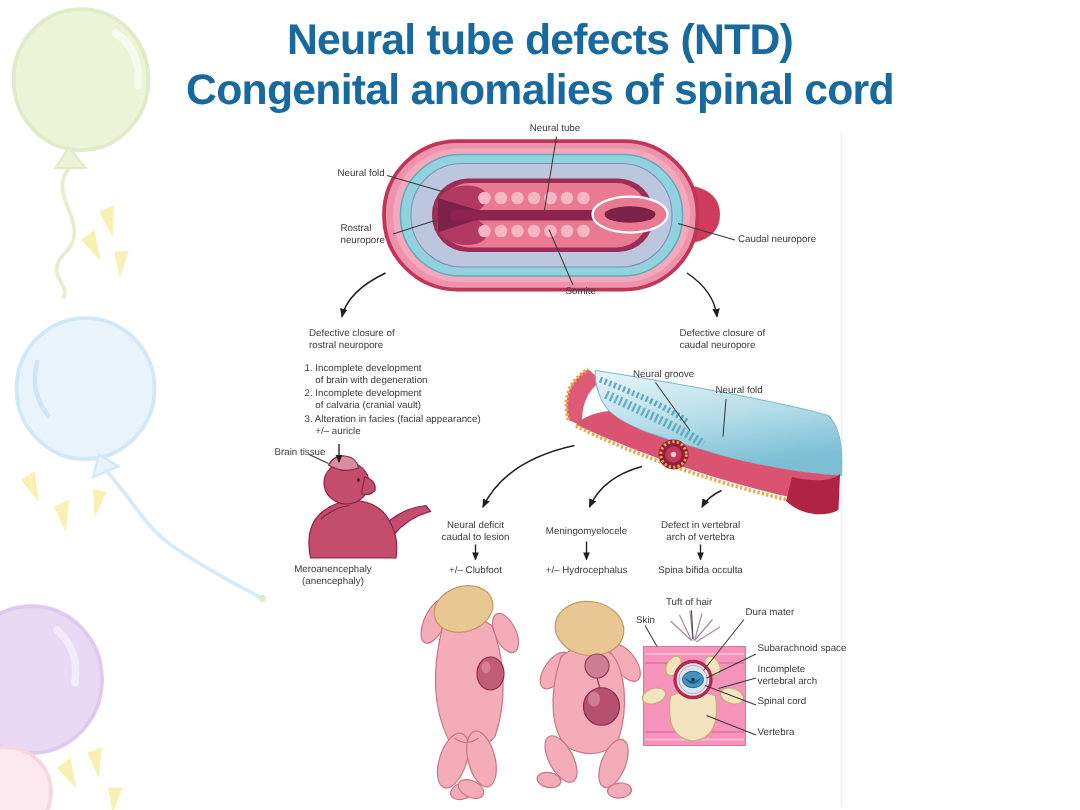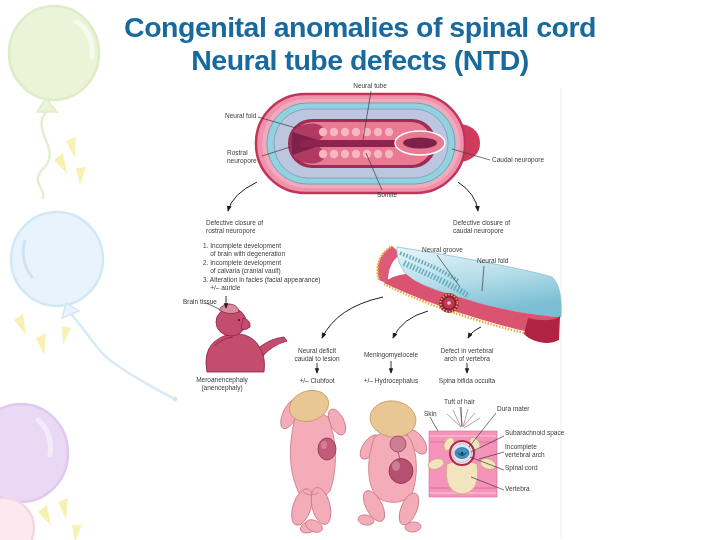--- a/index.html
+++ b/index.html
@@ -215,22 +215,22 @@
     <path d="M383,297 Q337,307 322,338" stroke-width="1" marker-end="url(#ah)"></path>
     <path d="M428,311 Q402,318 393,338" stroke-width="1" marker-end="url(#ah)"></path>
     <path d="M481,327 Q472,331 468,338" stroke-width="1" marker-end="url(#ah)"></path>
     <path d="M317,363 L317,373" stroke-width="0.9" marker-end="url(#ah)"></path>
     <path d="M391,361 L391,373" stroke-width="0.9" marker-end="url(#ah)"></path>
     <path d="M467,363 L467,373" stroke-width="0.9" marker-end="url(#ah)"></path>
   </g>
 </svg>
 
 <div class="title">
+  <div>Neural tube defects (NTD)</div>
   <div>Congenital anomalies of spinal cord</div>
-  <div>Neural tube defects (NTD)</div>
 </div>
 
 <div class="lbl ctr" style="left:370px; top:82px;">Neural tube</div>
 <div class="lbl" style="left:225px; top:112px;">Neural fold</div>
 <div class="lbl" style="left:227px; top:149px;">Rostral
 neuropore</div>
 <div class="lbl" style="left:492px; top:156px;">Caudal neuropore</div>
 <div class="lbl" style="left:377px; top:191px;">Somite</div>
 
 <div class="lbl" style="left:206px; top:219px;">Defective closure of

